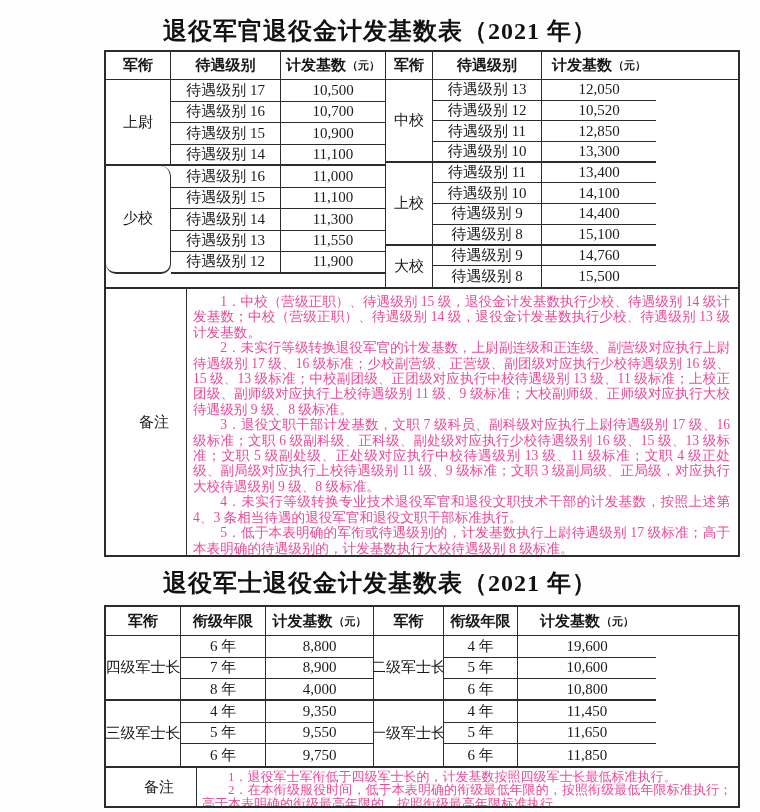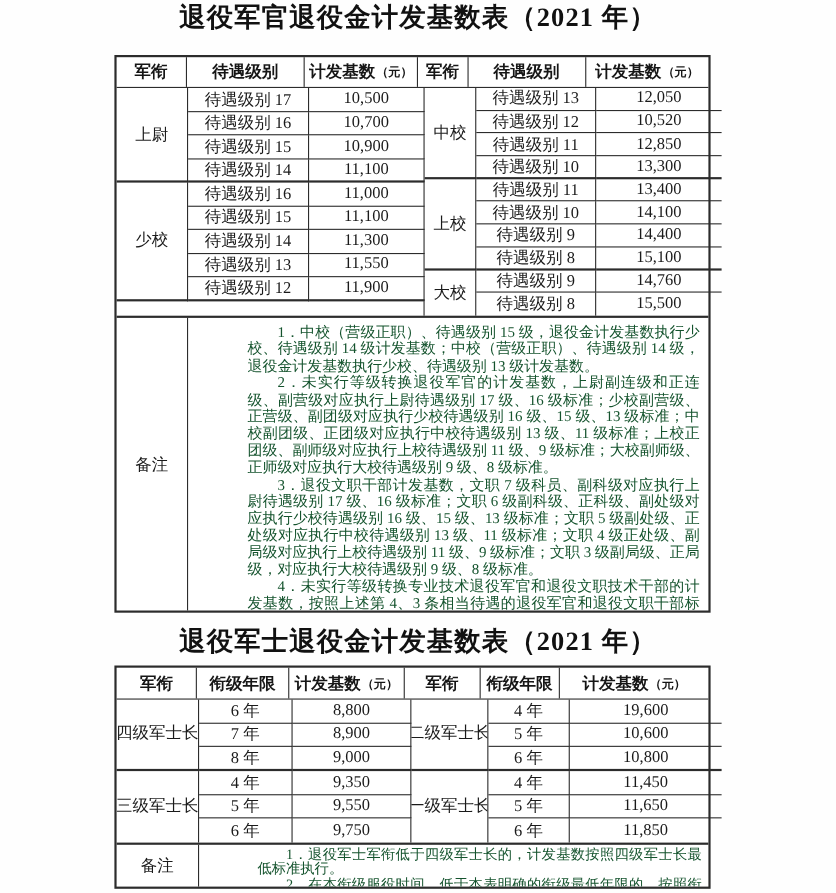--- a/index.html
+++ b/index.html
@@ -8,24 +8,24 @@
     background:#ffffff;
     font-family:"Liberation Serif","DejaVu Serif",serif;
     color:#1d1d1d;
   }
   .page { position:relative; width:760px; height:812px; background:#fefefe; overflow:hidden; }
   .title {
     position:absolute; left:0; right:0; text-align:center;
     font-size:24px; font-weight:700; letter-spacing:1px; color:#111;
     font-family:"Liberation Serif","DejaVu Serif",serif;
   }
-  #officer-title { top:0; }
+  #officer-title { top:15px; }
   #sergeant-title { top:567px; }
 
-  .tbl { position:absolute; left:104px; width:542px; border:2px solid #2c2c2c; background:#fff; }
+  .tbl { position:absolute; left:104px; width:636px; border:2px solid #2c2c2c; background:#fff; }
   #officer-table { top:50px; height:507px; }
   #sergeant-table { top:605px; height:203px; }
 
   .hrow { display:flex; border-bottom:1px solid #2c2c2c; }
   #officer-table .hrow { height:28px; }
   #sergeant-table .hrow { height:29px; }
   .hc {
     display:flex; align-items:center; justify-content:center;
     border-right:1px solid #2c2c2c;
     font-weight:700; font-size:15px; color:#161616;
@@ -57,41 +57,41 @@
 
   .cell {
     display:flex; align-items:center; justify-content:center;
     border-right:1px solid #2c2c2c; border-bottom:1px solid #2c2c2c;
     font-size:15px; color:#1a1a1a; white-space:nowrap; overflow:hidden;
   }
   .cell.lastc { border-right:none;text-align:right; }
   .cell.nb { border-bottom:none; }
   .gb { border-bottom-width:2px; }
   .rank2 { grid-row:span 2; } .rank3 { grid-row:span 3; }
-  .rank4 { grid-row:span 4; } .rank5 { grid-row:span 5; }
+  .rank4 { grid-row:span 4; } .rank5 { grid-row:span 5;border-radius:10px; }
   .filler { grid-column:1 / 4; border-bottom:none; }
   .rank .ln { display:block; text-align:center; line-height:17px; }
 
   .sbody { display:grid; height:130px;
     grid-template-columns:75px 85px 108px 70px 74px 138px;
     grid-template-rows:repeat(6,21.66px);
   }
 
   .remarks { display:flex; border-top:2px solid #2c2c2c; }
   #officer-table .remarks { height:268px; }
   #sergeant-table .remarks { height:40px; }
   .rlabel {
     display:flex; align-items:center; justify-content:center;
-    border-right:1px solid #2c2c2c; font-size:15px; color:#1a1a1a; flex:0 0 auto;
+    border-right:1px solid #2c2c2c; font-size:15px; color:#1a1a1a; flex:0 0 auto;margin-left:16px;
   }
   #officer-table .rlabel { width:65px; }
   #sergeant-table .rlabel { width:75px; }
   .rtext { flex:1; padding:5px 8px 3px 6px; overflow:hidden; }
   .rtext p {
-    text-indent:2em; text-align:justify; color:#14532d;margin-left:48px;
+    text-indent:2em; text-align:justify; color:#ec4899;
   }
   #officer-table .rtext p { font-size:13.6px; line-height:15.4px; }
   #sergeant-table .rtext { padding:2px 6px 2px 5px; }
   #sergeant-table .rtext p { font-size:13px; line-height:13.3px; }
 </style>
 </head>
 <body>
 
 <div class="page">
 
@@ -164,20 +164,21 @@
       </div>
     </div>
 
     <div class="remarks">
       <div class="rlabel">备注</div>
       <div class="rtext">
         <p>1．中校（营级正职）、待遇级别 15 级，退役金计发基数执行少校、待遇级别 14 级计发基数；中校（营级正职）、待遇级别 14 级，退役金计发基数执行少校、待遇级别 13 级计发基数。</p>
         <p>2．未实行等级转换退役军官的计发基数，上尉副连级和正连级、副营级对应执行上尉待遇级别 17 级、16 级标准；少校副营级、正营级、副团级对应执行少校待遇级别 16 级、15 级、13 级标准；中校副团级、正团级对应执行中校待遇级别 13 级、11 级标准；上校正团级、副师级对应执行上校待遇级别 11 级、9 级标准；大校副师级、正师级对应执行大校待遇级别 9 级、8 级标准。</p>
         <p>3．退役文职干部计发基数，文职 7 级科员、副科级对应执行上尉待遇级别 17 级、16 级标准；文职 6 级副科级、正科级、副处级对应执行少校待遇级别 16 级、15 级、13 级标准；文职 5 级副处级、正处级对应执行中校待遇级别 13 级、11 级标准；文职 4 级正处级、副局级对应执行上校待遇级别 11 级、9 级标准；文职 3 级副局级、正局级，对应执行大校待遇级别 9 级、8 级标准。</p>
         <p>4．未实行等级转换专业技术退役军官和退役文职技术干部的计发基数，按照上述第 4、3 条相当待遇的退役军官和退役文职干部标准执行。</p>
+        <p>5．低于本表明确的军衔或待遇级别的，计发基数执行上尉待遇级别 17 级标准；高于本表明确的待遇级别的，计发基数执行大校待遇级别 8 级标准。</p>
       </div>
     </div>
   </div>
 
   <div class="title" id="sergeant-title">退役军士退役金计发基数表（2021 年）</div>
 
   <div class="tbl" id="sergeant-table">
     <div class="hrow">
       <div class="hc">军衔</div>
       <div class="hc">衔级年限</div>
@@ -204,21 +205,21 @@
           <span class="ln">二级</span>
           <span class="ln">军士长</span>
         </div>
       <div class="cell">4 年</div>
       <div class="cell lastc">19,600</div>
       <div class="cell">7 年</div>
       <div class="cell">8,900</div>
       <div class="cell">5 年</div>
       <div class="cell lastc">10,600</div>
       <div class="cell gb">8 年</div>
-      <div class="cell gb">9,000</div>
+      <div class="cell gb">4,000</div>
       <div class="cell gb">6 年</div>
       <div class="cell lastc gb">10,800</div>
       <div class="cell rank rank3 nb">
           <span class="ln">三级</span>
           <span class="ln">军士长</span>
         </div>
       <div class="cell">4 年</div>
       <div class="cell">9,350</div>
       <div class="cell rank rank3 nb">
           <span class="ln">一级</span>

